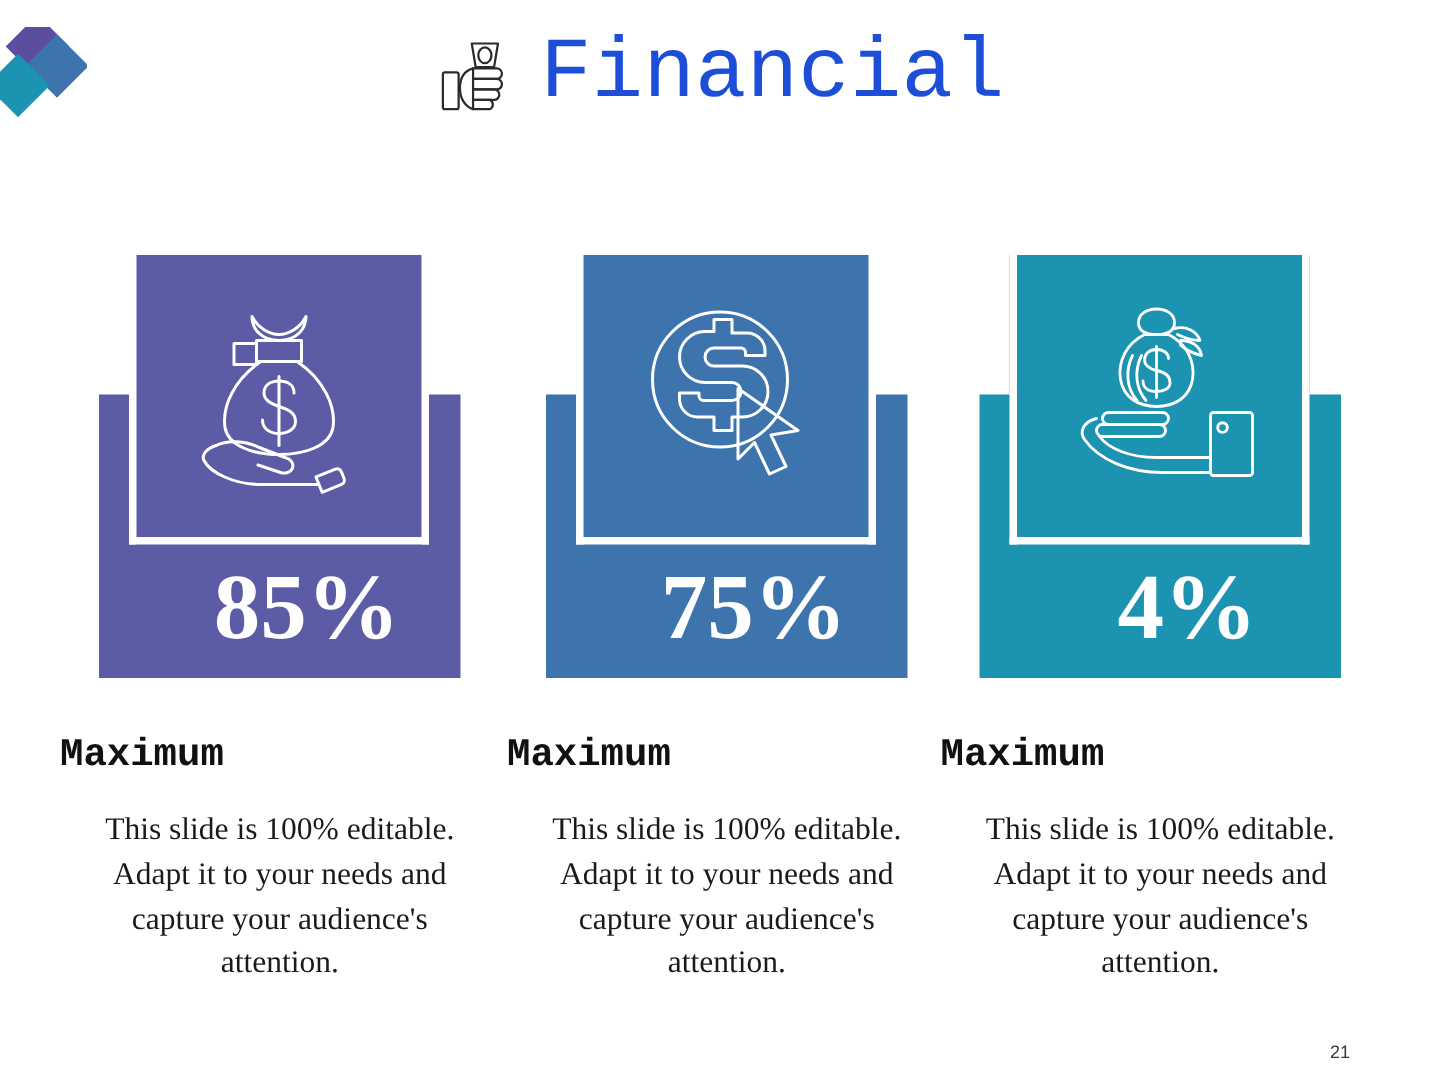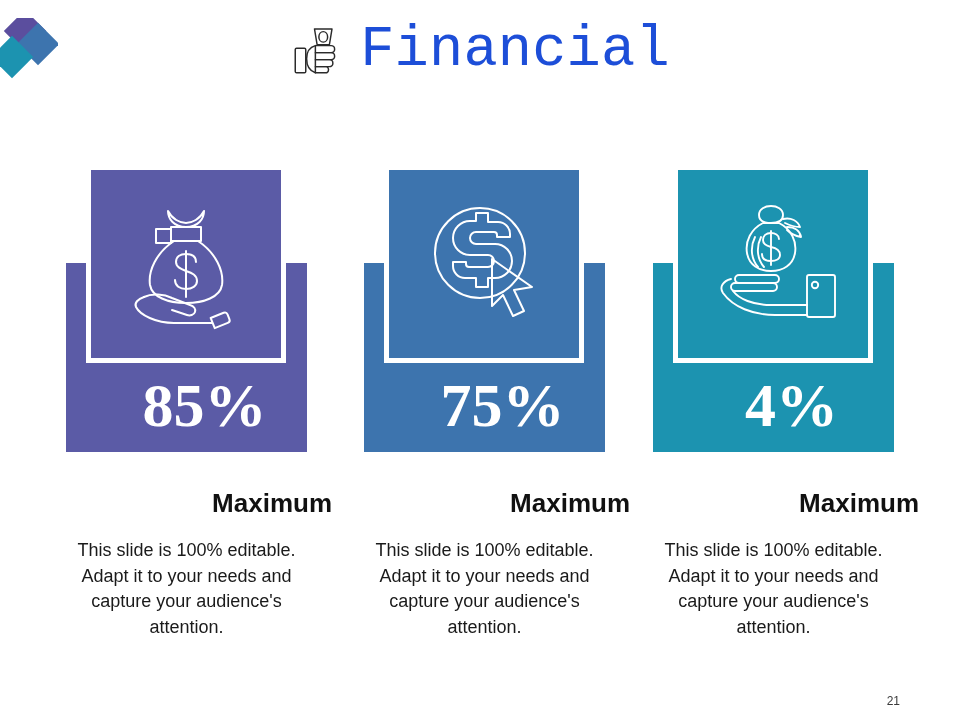--- a/index.html
+++ b/index.html
@@ -129,35 +129,35 @@
     font-size: 62px;
     color: #ffffff;
     line-height: 1;
   }
 
   .label {
     position: absolute;
     top: 330px;
     left: 0;
     width: 292px;
-    text-align: right;
-    font-family: Liberation Sans, sans-serif;
+    text-align: left;
+    font-family: Liberation Mono, monospace;
     font-weight: 700;
     font-size: 26px;
     color: #111111;
     line-height: 1;
   }
   .desc {
     position: absolute;
     top: 378px;
     left: 26px;
     width: 241px;
     text-align: center;
-    font-family: Liberation Sans, sans-serif;
-    font-size: 18px;
+    font-family: Liberation Serif, serif;
+    font-size: 21px;
     color: #1a1a1a;
     line-height: 1.42;
   }
 
   
   #page-number {
     position: absolute;
     right: 60px;
     bottom: 12px;
     font-family: "Liberation Sans", sans-serif;

